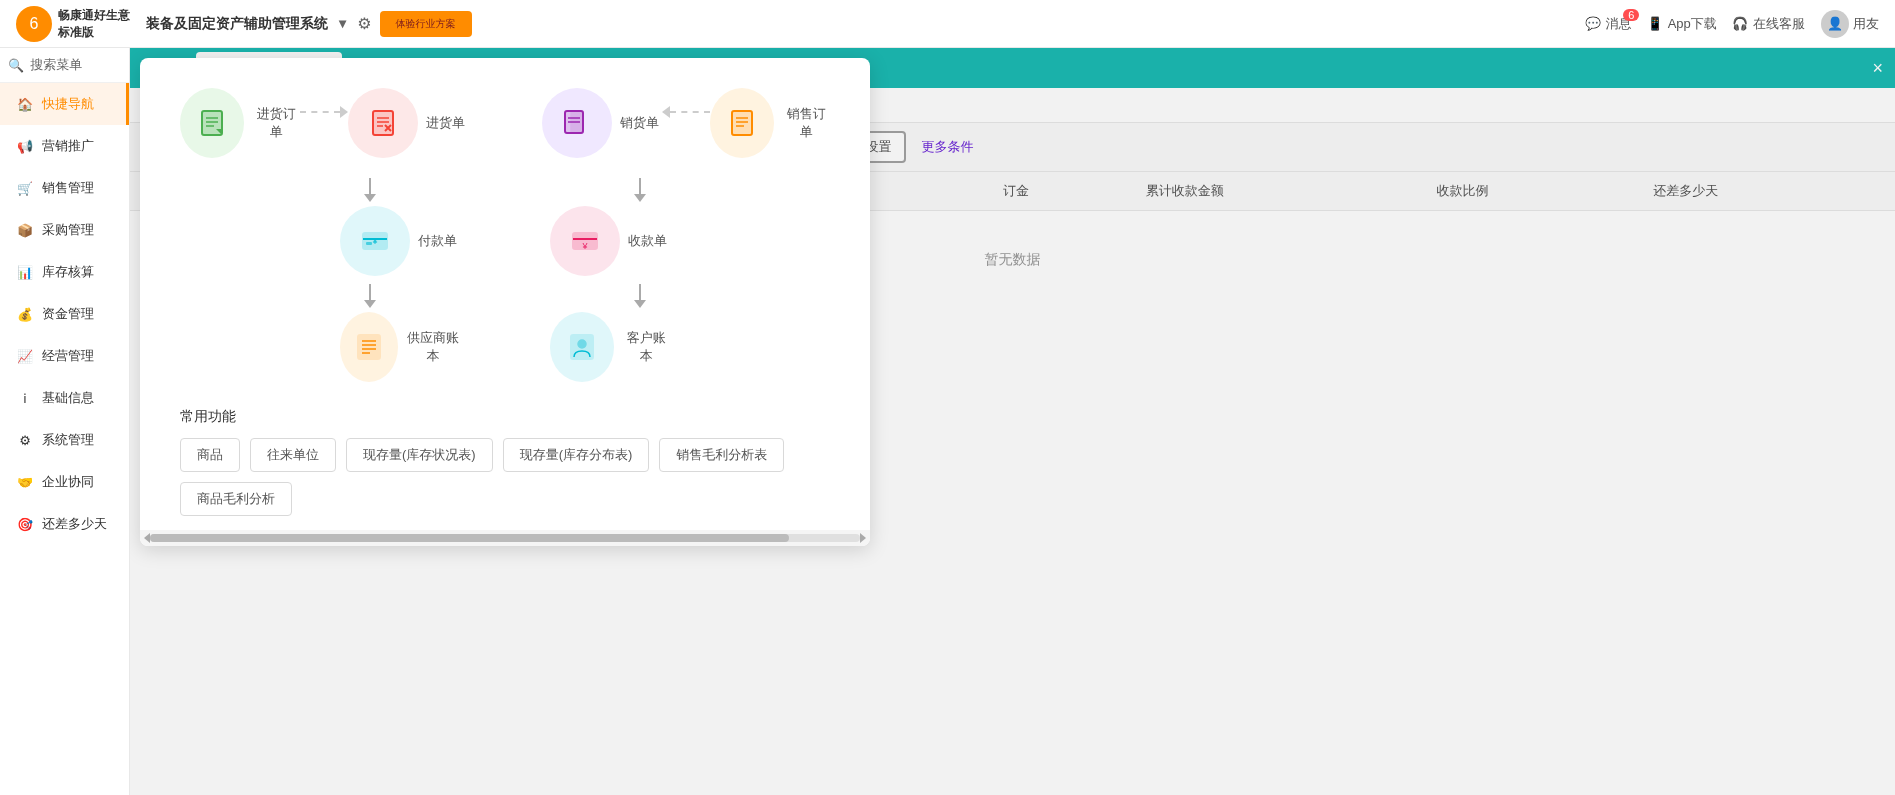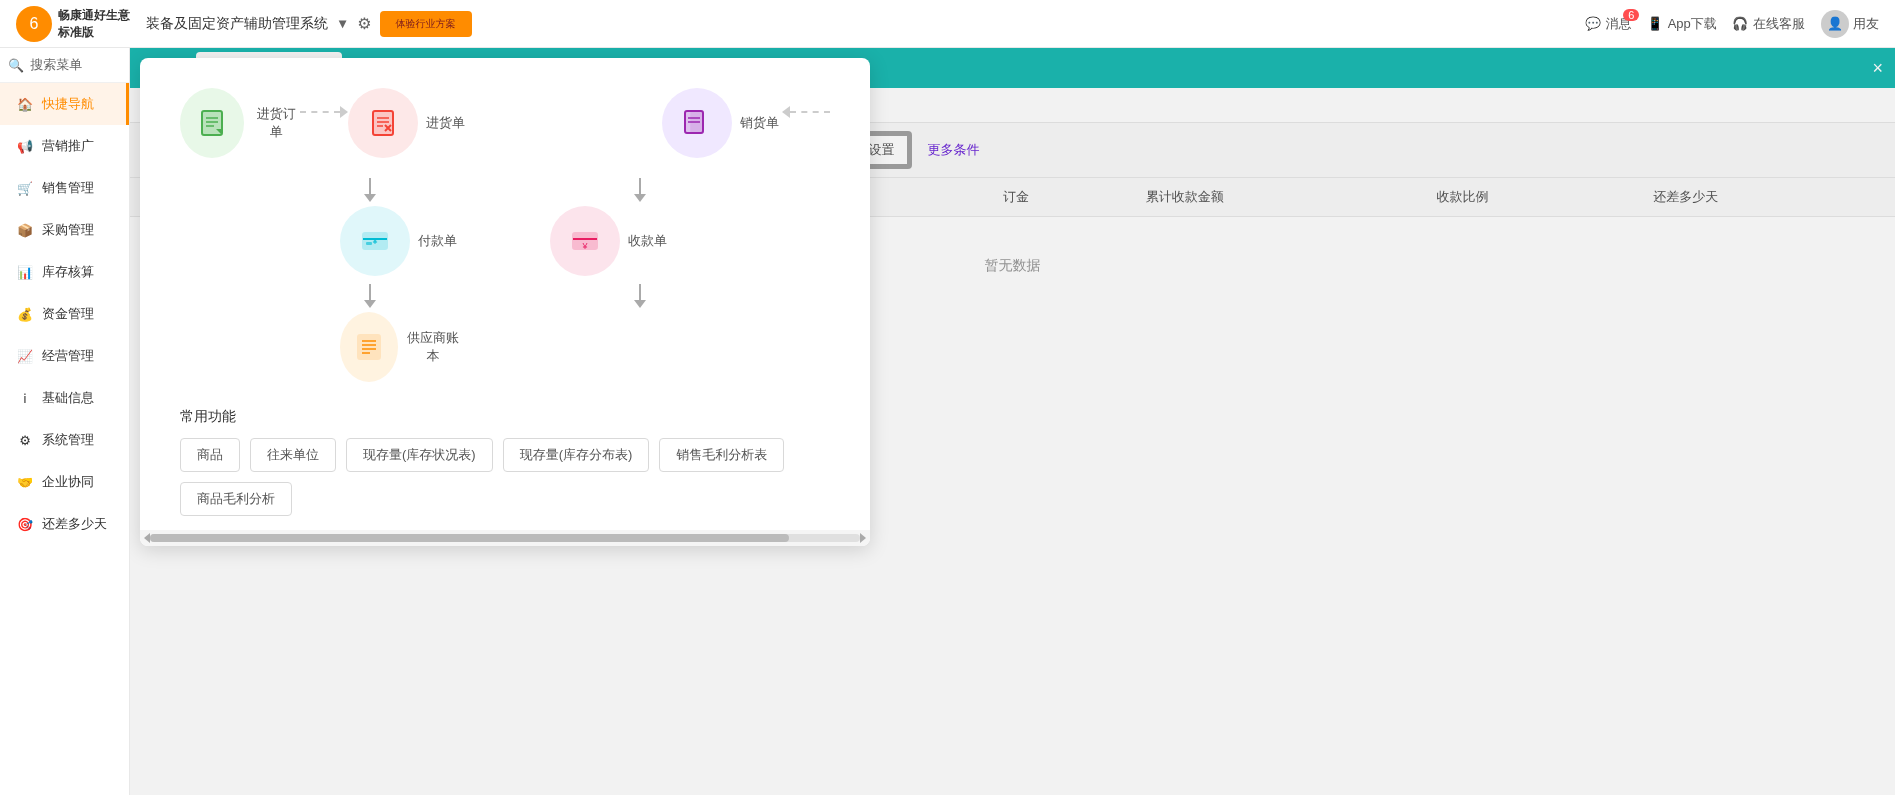--- a/index.html
+++ b/index.html
@@ -10,21 +10,21 @@
     .top-bar { display: flex; align-items: center; background: #fff; height: 48px; padding: 0 16px; border-bottom: 1px solid #e8e8e8; flex-shrink: 0; }
     .main-area { display: flex; flex: 1; overflow: hidden; }
     .sidebar { width: 130px; background: #fff; border-right: 1px solid #e8e8e8; flex-shrink: 0; overflow-y: auto; }
     .content-area { flex: 1; display: flex; flex-direction: column; background: #f5f5f5; overflow: hidden; position: relative; }
 
     
     .logo-area { display: flex; align-items: center; width: 130px; flex-shrink: 0; }
     .logo-icon { width: 36px; height: 36px; background: #ff8c00; border-radius: 50%; display: flex; align-items: center; justify-content: center; color: white; font-size: 16px; margin-right: 6px; }
     .logo-text { font-size: 11px; color: #333; line-height: 1.3; }
     .system-title { display: flex; align-items: center; gap: 8px; flex: 1; }
-    .system-name { font-size: 14px; color: #333; font-weight: 400; }
+    .system-name { font-size: 14px; color: #333; font-weight: 700; }
     .dropdown-btn { background: none; border: none; cursor: pointer; color: #666; }
     .gear-btn { background: none; border: none; cursor: pointer; color: #666; font-size: 16px; }
     .try-btn { background: #ff8c00; color: #7f1d1d; border: none; border-radius: 4px; padding: 6px 16px; cursor: pointer; font-size: 10px; }
     .top-bar-right { display: flex; align-items: center; gap: 16px; margin-left: auto; }
     .top-bar-item { display: flex; align-items: center; gap: 4px; color: #555; font-size: 13px; cursor: pointer; position: relative; }
     .badge { background: #ff4d4f; color: white; border-radius: 10px; padding: 0 5px; font-size: 11px; position: absolute; top: -6px; right: -8px; }
     .user-avatar { width: 28px; height: 28px; border-radius: 50%; background: #ccc; display: flex; align-items: center; justify-content: center; color: #666; }
 
     
     .tab-bar { display: flex; align-items: center; background: #1cbbb4; height: 40px; padding: 0 0; flex-shrink: 0; }
@@ -35,21 +35,21 @@
     .tab-bar-right { margin-left: auto; padding-right: 12px; }
     .close-btn { color: white; background: none; border: none; cursor: pointer; font-size: 18px; }
 
     
     .sidebar-search { padding: 8px; border-bottom: 1px solid #f0f0f0; display: flex; align-items: center; gap: 6px; color: #666; cursor: pointer; }
     .sidebar-item { display: flex; align-items: center; gap: 8px; padding: 12px 16px; cursor: pointer; color: #333; font-size: 13px; transition: background 0.2s; }
     .sidebar-item.active { background: #fff3e8; color: #ff8c00; border-right: 3px solid #ff8c00; }
     .sidebar-item-icon { width: 18px; height: 18px; display: flex; align-items: center; justify-content: center; }
     .toolbar-btn { display: flex; align-items: center; gap: 4px; color: #555; cursor: pointer; font-size: 13px; }
     .query-btn { background: #ff8c00; color: white; border: none; border-radius: 4px; padding: 6px 20px; cursor: pointer; font-size: 13px; }
-    .set-btn { background: #fff; color: #555; border: 5px solid #a3a3a3; border-radius: 4px; padding: 5px 12px; cursor: pointer; font-size: 13px; }
+    .set-btn { background: #fff; color: #555; border: 2px solid #a3a3a3; border-radius: 4px; padding: 5px 12px; cursor: pointer; font-size: 13px; }
     .date-input { border: 1px solid #d9d9d9; border-radius: 4px; padding: 5px 10px; color: #999; font-size: 13px; width: 130px; }
     .status-select { border: 1px solid #d9d9d9; border-radius: 4px; padding: 5px 10px; font-size: 13px; width: 160px; color: #555; }
     .more-cond { color: #6d28d9; cursor: pointer; font-size: 13px; }
     .data-table { width: 100%; border-collapse: collapse; }
     .data-table th { background: #fafafa; padding: 10px 12px; text-align: left; font-weight: 500; color: #555; border-bottom: 1px solid #e8e8e8; white-space: nowrap; font-size: 13px; }
     .no-data { text-align: center; color: #999; padding: 40px; font-size: 14px; }
 
     
     .modal-overlay { position: absolute; top: 0; left: 0; right: 0; bottom: 0; background: rgba(0,0,0,0.05); z-index: 100; display: flex; align-items: flex-start; justify-content: flex-start; }
     .modal { background: #fff; border-radius: 8px; box-shadow: 0 4px 20px rgba(0,0,0,0.15); width: 730px; margin: 10px 0 0 10px; padding: 30px 40px; position: relative; max-height: 540px; overflow: hidden; }
@@ -330,20 +330,32 @@
                   </svg>
                 </div>
                 <span class="flow-label">销货单</span>
               </div>
 
               <div style="display:flex; align-items:center; margin-bottom:22px; flex-direction:row-reverse;">
                 <div class="dashed-line-h" style="width:40px;"></div>
                 <div style="width:0; height:0; border-top:6px solid transparent; border-bottom:6px solid transparent; border-right:8px solid #ccc;"></div>
               </div>
 
+              <div class="flow-node">
+                <div class="flow-circle circle-orange">
+                  <svg width="32" height="32" viewBox="0 0 32 32" fill="none">
+                    <rect x="6" y="4" width="20" height="24" rx="2" fill="#ff8c00" opacity="0.2"></rect>
+                    <rect x="6" y="4" width="20" height="24" rx="2" stroke="#ff8c00" stroke-width="2" fill="none"></rect>
+                    <line x1="10" y1="11" x2="22" y2="11" stroke="#ff8c00" stroke-width="1.5"></line>
+                    <line x1="10" y1="15" x2="22" y2="15" stroke="#ff8c00" stroke-width="1.5"></line>
+                    <line x1="10" y1="19" x2="18" y2="19" stroke="#ff8c00" stroke-width="1.5"></line>
+                  </svg>
+                </div>
+                <span class="flow-label">销售订单</span>
+              </div>
             </div>
           </div>
 
           <div style="display:flex; justify-content:space-between; margin-bottom:4px;">
             <div style="display:flex; width:280px; justify-content:flex-end; padding-right:55px;">
 
               <div style="display:flex; flex-direction:column; align-items:center; width:70px;">
                 <div style="width:2px; height:16px; background:#aaa;"></div>
                 <div class="arrow-down"></div>
               </div>
@@ -418,20 +430,32 @@
                     <line x1="9" y1="18" x2="23" y2="18" stroke="#ff8c00" stroke-width="1.5"></line>
                     <line x1="9" y1="22" x2="17" y2="22" stroke="#ff8c00" stroke-width="1.5"></line>
                   </svg>
                 </div>
                 <span class="flow-label">供应商账本</span>
               </div>
             </div>
 
             <div style="width:60px;"></div>
 
+            <div style="display:flex; width:280px; justify-content:flex-start;">
+              <div class="flow-node">
+                <div class="flow-circle" style="background:#e0f7fa; color:#00bcd4;">
+                  <svg width="32" height="32" viewBox="0 0 32 32" fill="none">
+                    <rect x="5" y="4" width="22" height="24" rx="2" fill="#00bcd4" opacity="0.15" stroke="#00bcd4" stroke-width="2"></rect>
+                    <circle cx="16" cy="13" r="4" fill="#00bcd4" opacity="0.4" stroke="#00bcd4" stroke-width="1.5"></circle>
+                    <path d="M8 26 Q8 20 16 20 Q24 20 24 26" stroke="#00bcd4" stroke-width="1.5" fill="none"></path>
+                  </svg>
+                </div>
+                <span class="flow-label">客户账本</span>
+              </div>
+            </div>
           </div>
 
           <div class="common-func">
             <div class="common-func-title">常用功能</div>
             <div class="func-buttons">
               <button class="func-btn">商品</button>
               <button class="func-btn">往来单位</button>
               <button class="func-btn">现存量(库存状况表)</button>
               <button class="func-btn">现存量(库存分布表)</button>
               <button class="func-btn">销售毛利分析表</button>

